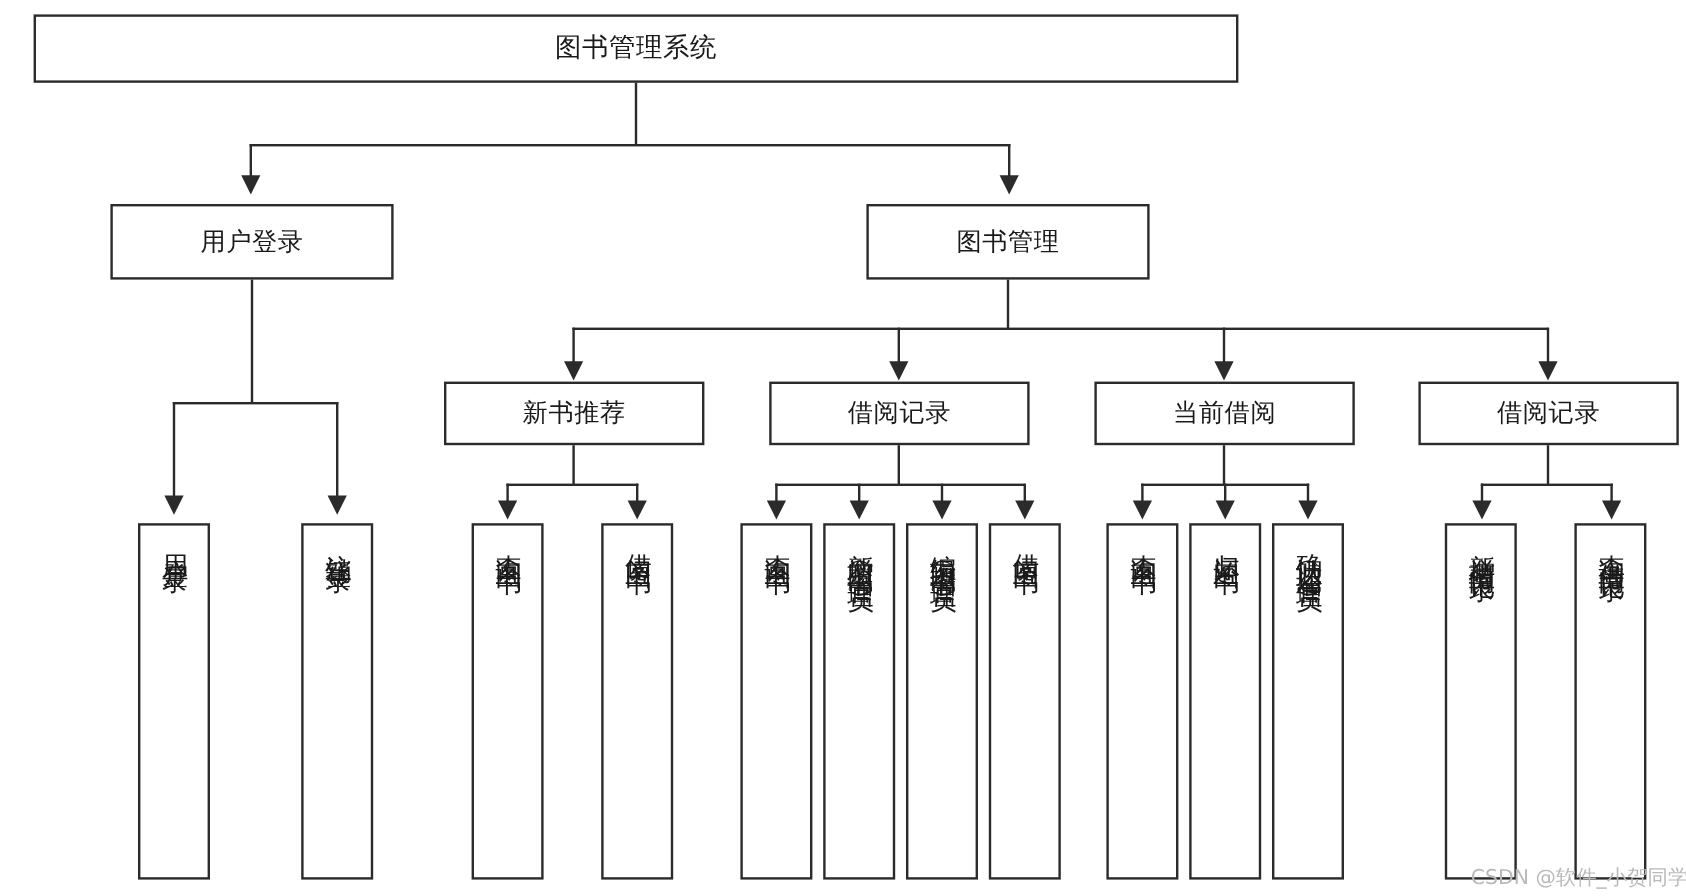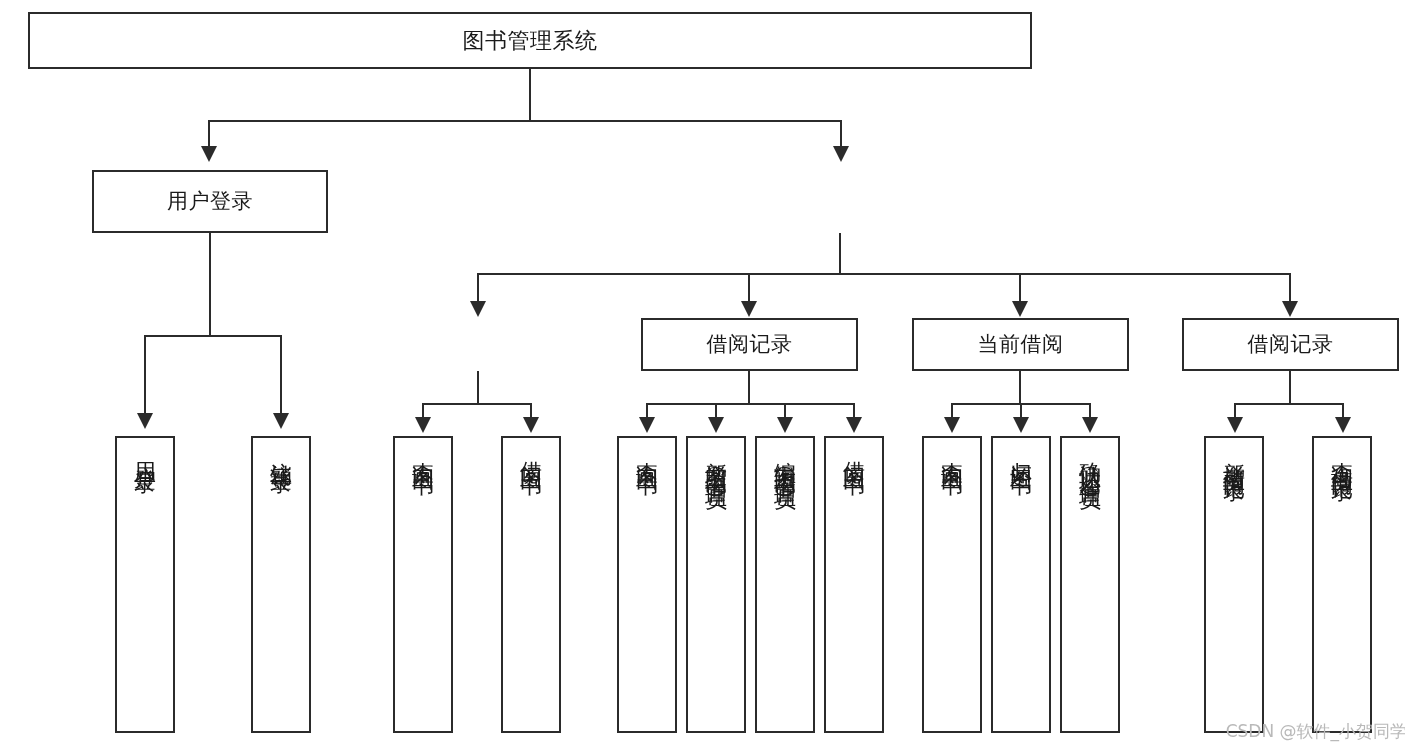--- a/index.html
+++ b/index.html
@@ -99,20 +99,23 @@
   <div class="edge vline" style="left:198px; top:120px; width:2px; height:28px;"></div>
   <div class="arrow" style="left:191px; top:146px;"></div>
 
   <div class="edge vline" style="left:830px; top:120px; width:2px; height:28px;"></div>
   <div class="arrow" style="left:823px; top:146px;"></div>
 
   <div class="node horiz" style="left:82px; top:170px; width:236px; height:63px;">
     <span class="label">用户登录</span>
   </div>
 
+  <div class="node horiz" style="left:712px; top:170px; width:236px; height:63px;">
+    <span class="label">图书管理</span>
+  </div>
 
   <div class="edge vline" style="left:199px; top:233px; width:2px; height:103px;"></div>
   <div class="edge hline" style="left:134px; top:335px; width:138px; height:2px;"></div>
   <div class="edge vline" style="left:134px; top:335px; width:2px; height:80px;"></div>
   <div class="arrow" style="left:127px; top:413px;"></div>
   <div class="edge vline" style="left:270px; top:335px; width:2px; height:80px;"></div>
   <div class="arrow" style="left:263px; top:413px;"></div>
 
   <div class="edge vline" style="left:829px; top:233px; width:2px; height:41px;"></div>
   <div class="edge hline" style="left:467px; top:273px; width:813px; height:2px;"></div>
@@ -122,20 +125,23 @@
 
   <div class="edge vline" style="left:738px; top:273px; width:2px; height:30px;"></div>
   <div class="arrow" style="left:731px; top:301px;"></div>
 
   <div class="edge vline" style="left:1009px; top:273px; width:2px; height:30px;"></div>
   <div class="arrow" style="left:1002px; top:301px;"></div>
 
   <div class="edge vline" style="left:1279px; top:273px; width:2px; height:30px;"></div>
   <div class="arrow" style="left:1272px; top:301px;"></div>
 
+  <div class="node horiz" style="left:360px; top:318px; width:217px; height:53px;">
+    <span class="label">新书推荐</span>
+  </div>
   <div class="node horiz" style="left:631px; top:318px; width:217px; height:53px;">
     <span class="label">借阅记录</span>
   </div>
   <div class="node horiz" style="left:1172px; top:318px; width:217px; height:53px;">
     <span class="label">借阅记录</span>
   </div>
   <div class="node horiz" style="left:902px; top:318px; width:217px; height:53px;">
     <span class="label">当前借阅</span>
   </div>
 

